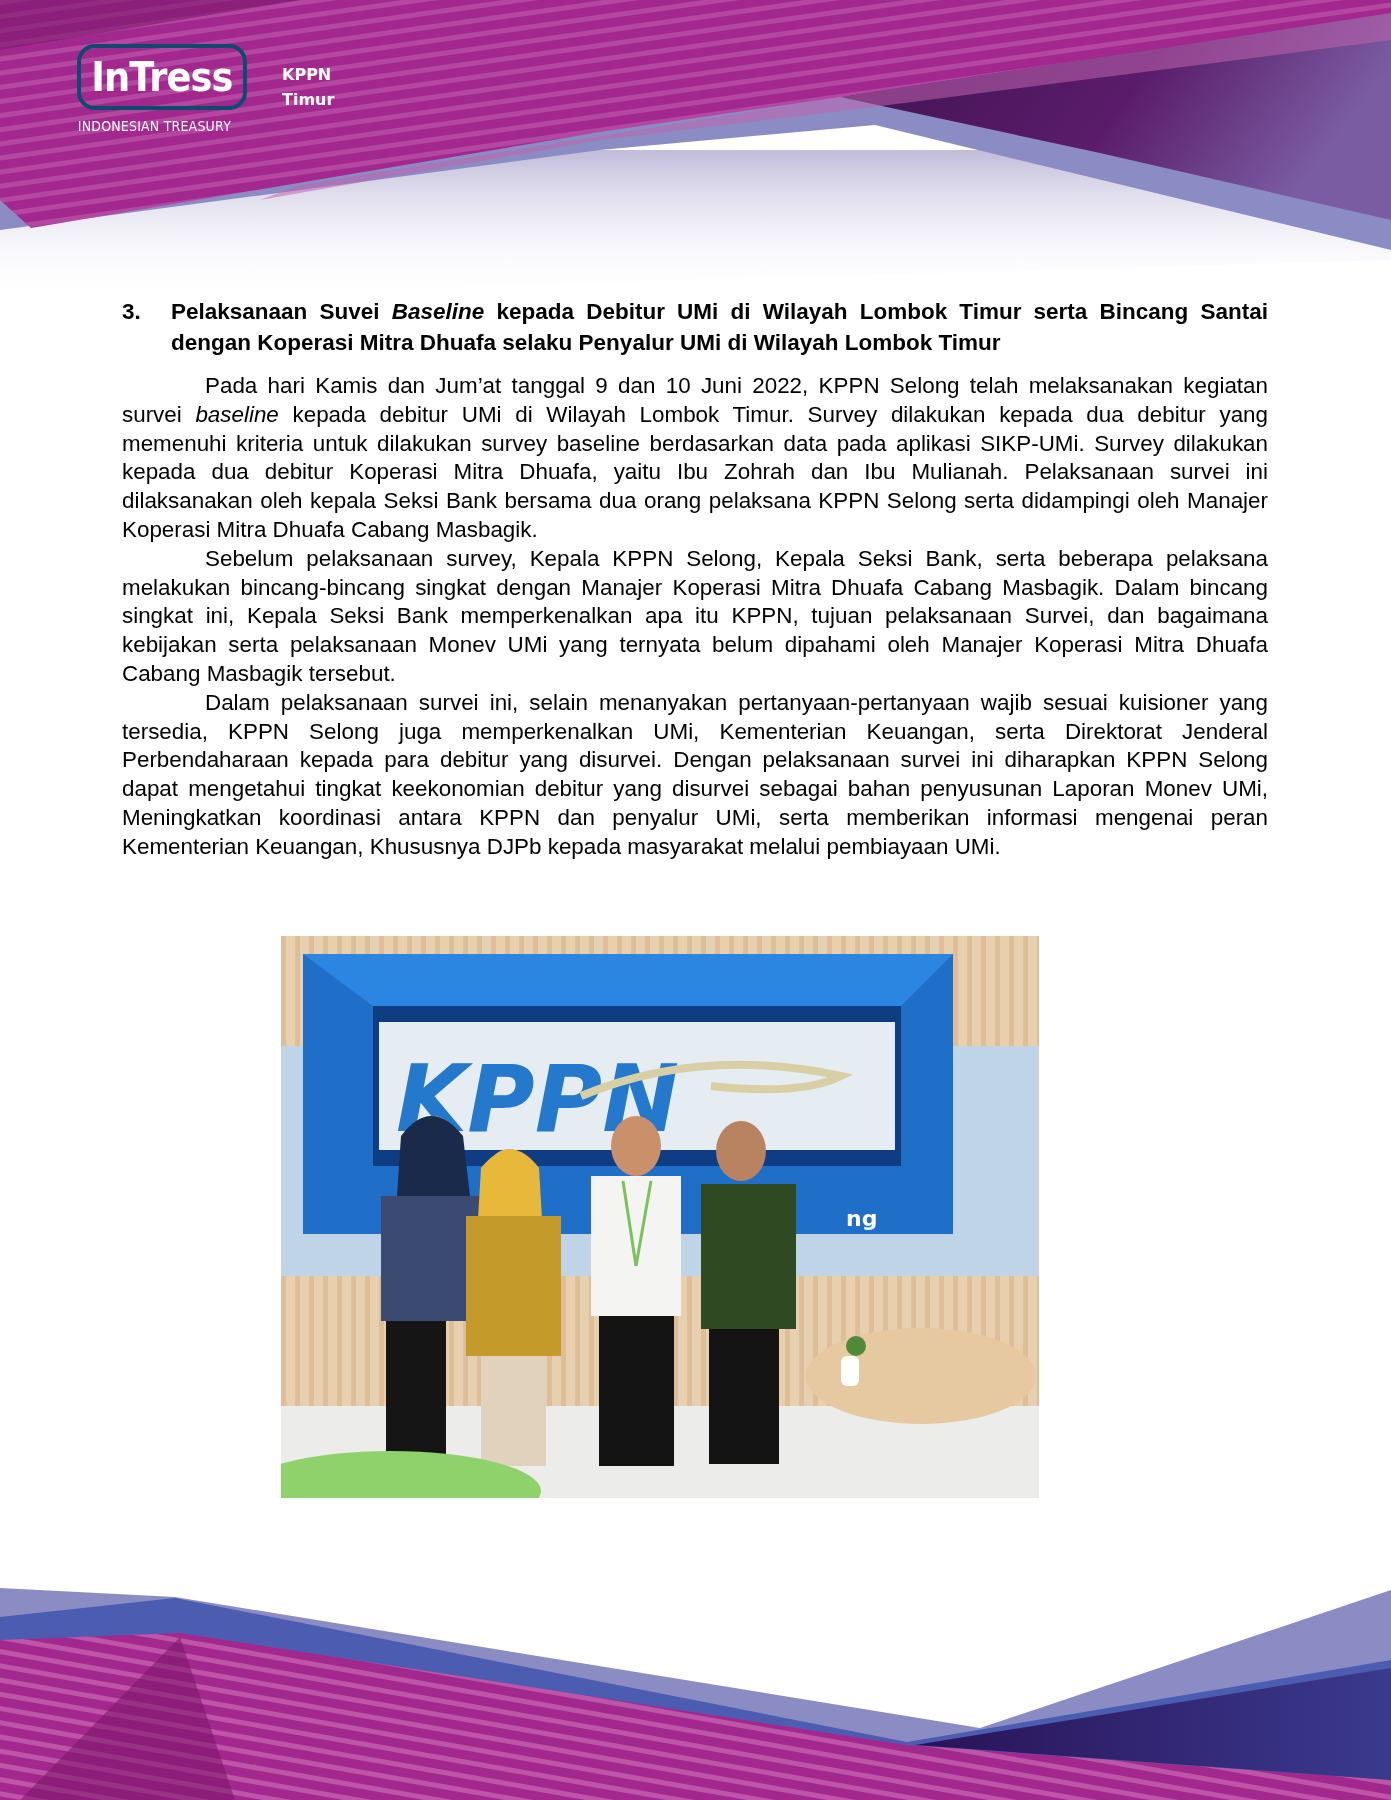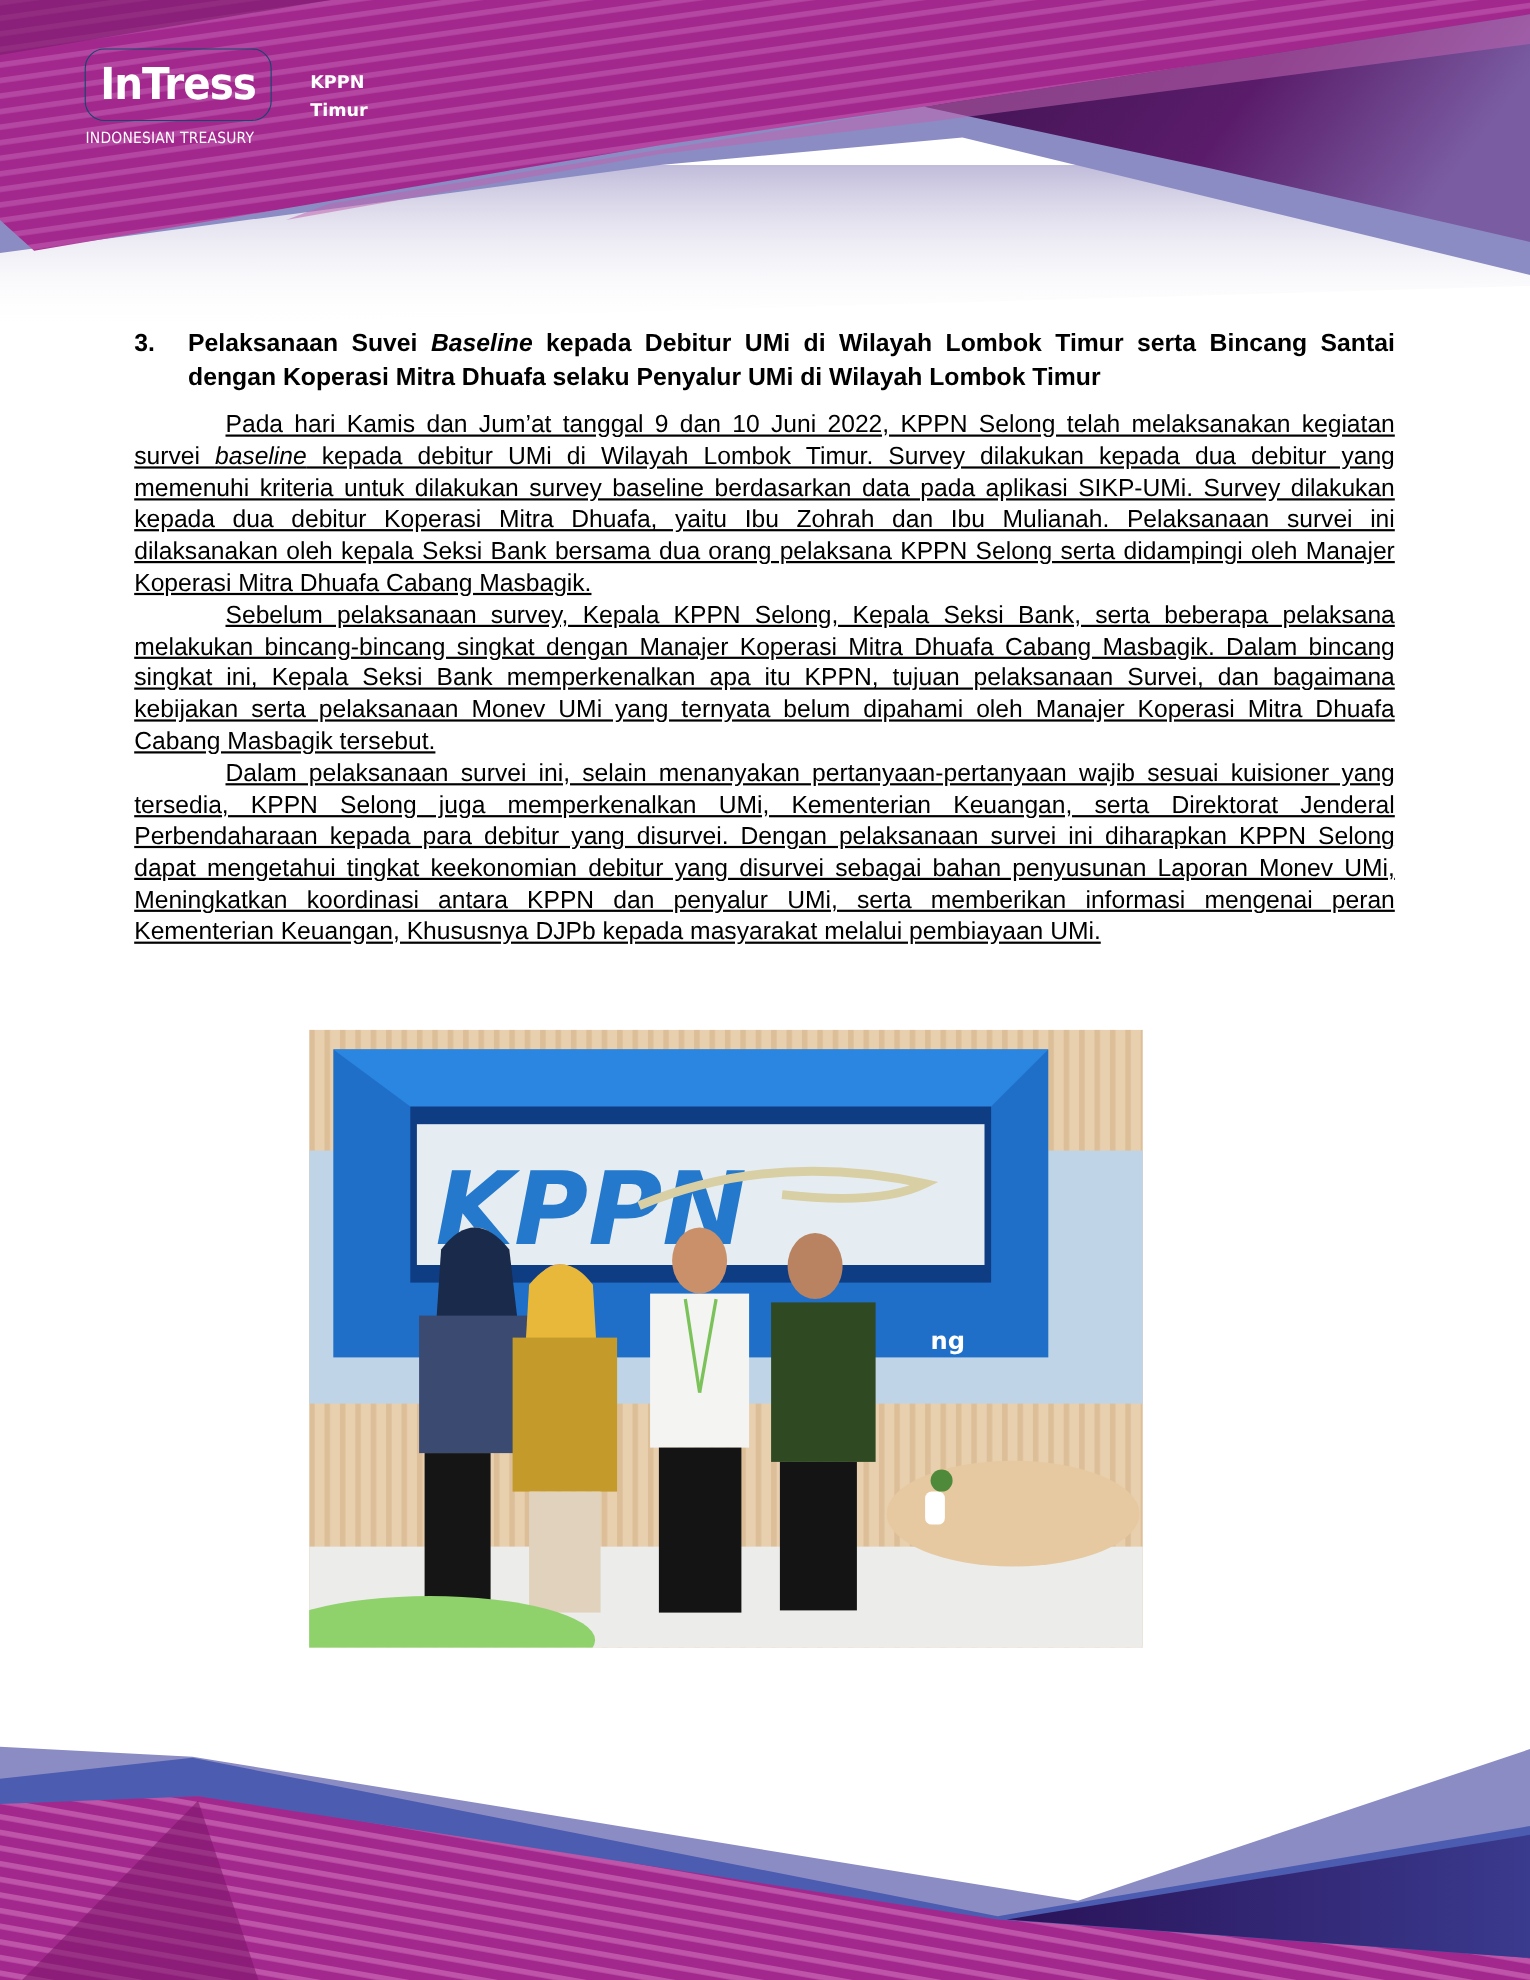--- a/index.html
+++ b/index.html
@@ -1,35 +1,35 @@
 <!DOCTYPE html>
 <html><head>
 <meta charset="utf-8">
 <style>
   html, body { margin:0; padding:0; background:#ffffff; }
   body { width:1391px; height:1800px; position:relative; overflow:hidden;
          font-family:"Liberation Sans", sans-serif; color:#000; }
   .bg-svg { position:absolute; left:0; top:0; }
   .logo-box { position:absolute; left:77px; top:44px; width:170px; height:66px;
-              border:1px solid #0c4a6e; border-radius:18px; box-sizing:border-box;
+              border:4px solid #0c4a6e; border-radius:18px; box-sizing:border-box;
               display:flex; align-items:center; justify-content:center; }
   .logo-text { color:#fff; font-family:"DejaVu Sans", sans-serif; font-weight:bold;
                font-size:40px; letter-spacing:-1px; line-height:1; transform:scaleX(0.92); }
   .logo-sub { position:absolute; left:77px; top:118px; width:172px; color:#fff;
               font-family:"DejaVu Sans", sans-serif; font-size:14px; letter-spacing:0.2px;
               text-align:center; transform:scaleX(0.9); transform-origin:left center; white-space:nowrap; }
   .office { position:absolute; left:282px; top:62px; color:#fff; font-family:"DejaVu Sans", sans-serif;
             font-weight:bold; font-size:16px; line-height:25px; }
   .section-title { position:absolute; left:122px; top:296px; width:1146px;
                    font-weight:bold; font-size:22.5px; line-height:31px; }
   .section-title .num { position:absolute; left:0; top:0; }
   .section-title .txt { margin-left:49px; display:block; text-align:justify; }
   .body-text { position:absolute; left:122px; top:372px; width:1146px;
                font-size:22.4px; line-height:28.8px; text-align:justify; }
-  .body-text p { margin:0; text-indent:83px;text-decoration:underline; }
+  .body-text p { margin:0; text-indent:83px; }
   .photo { position:absolute; left:281px; top:936px; width:758px; height:562px; overflow:hidden;
            box-shadow:0 0 14px 8px rgba(255,255,255,0.95); }
   .photo-inner { position:absolute; inset:0; }
 </style>
 </head>
 <body>
 
 <svg class="bg-svg" width="1391" height="300" viewBox="0 0 1391 300">
   <defs>
     <linearGradient id="hdrShadow" x1="0" y1="0" x2="0" y2="1">

